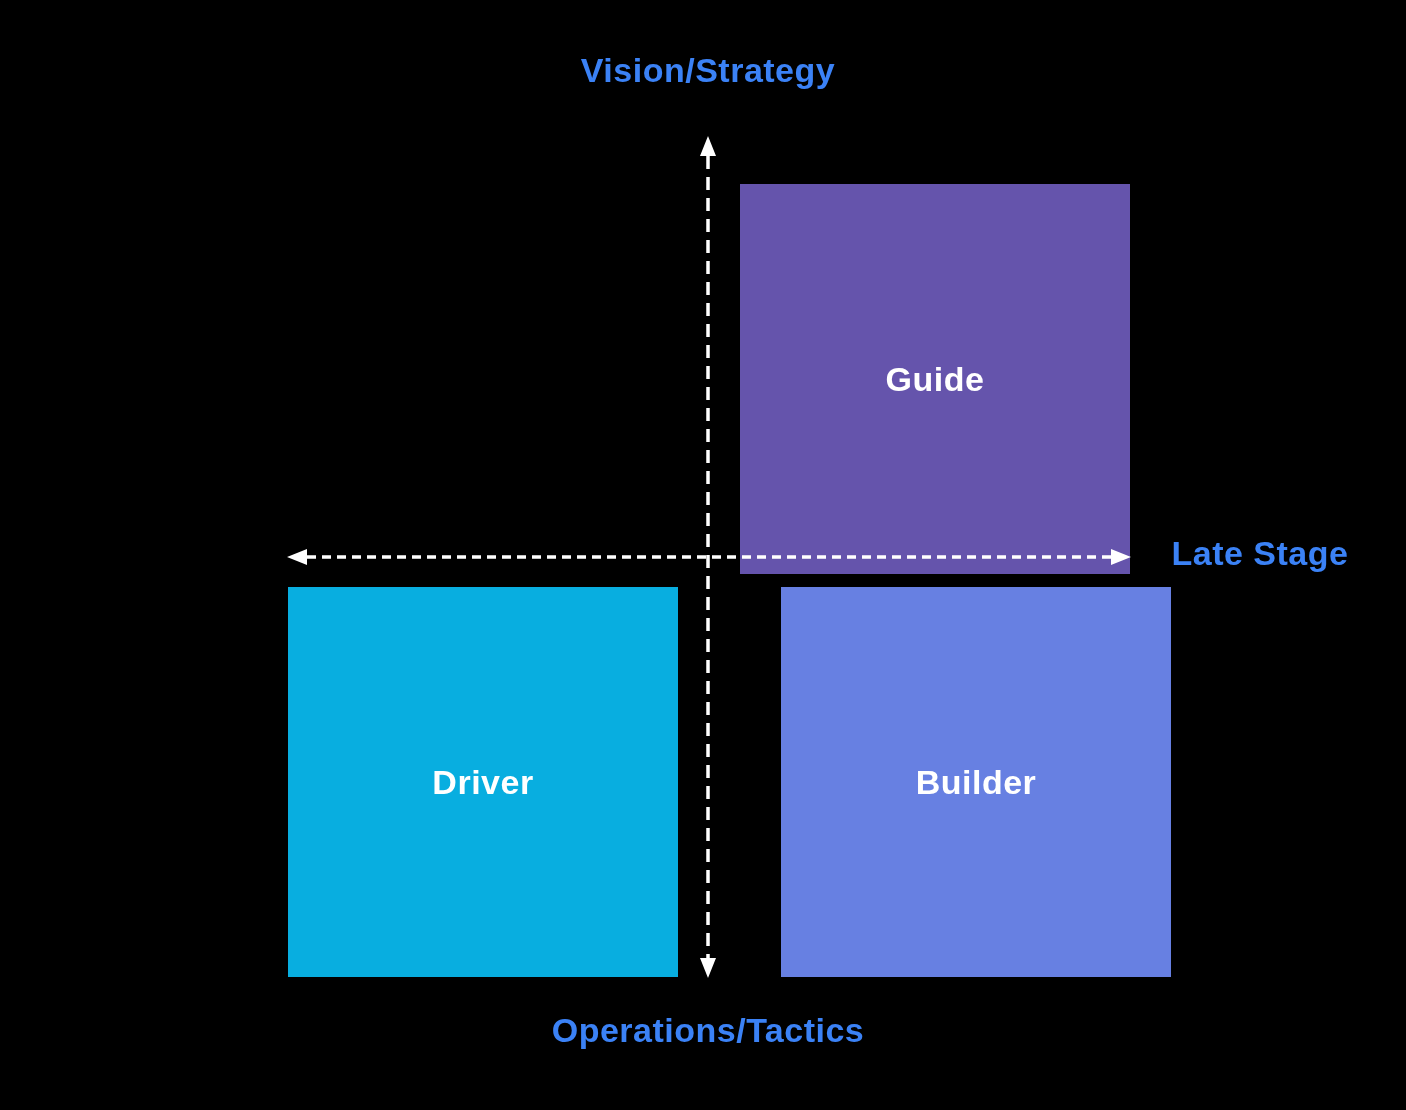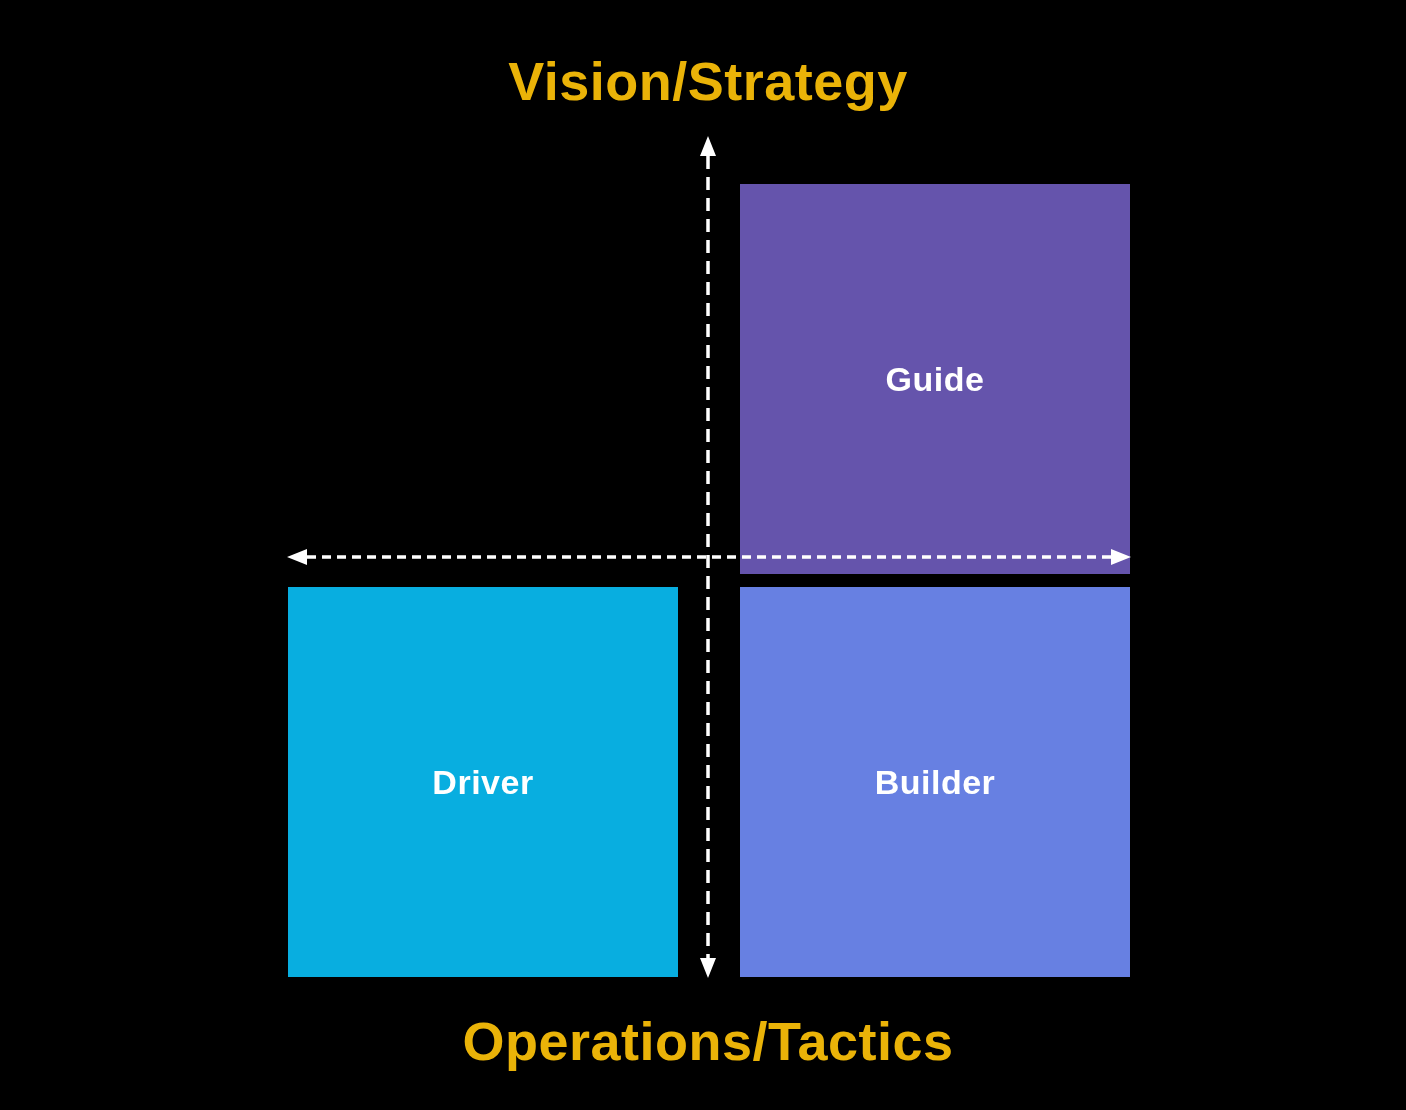--- a/index.html
+++ b/index.html
@@ -10,23 +10,23 @@
   .canvas {
     position: relative;
     width: 1406px;
     height: 1110px;
     background: #000000;
     overflow: hidden;
     font-family: "Liberation Sans", "DejaVu Sans", sans-serif;
   }
   .axis-label {
     position: absolute;
-    color: #eab308;
+    color: #3b82f6;
     font-weight: bold;
-    font-size: 54px;
+    font-size: 34px;
     letter-spacing: 0.5px;
     text-align: center;
     line-height: 1.1;
     white-space: nowrap;
   }
   .axis-label.top    { left: 458px; top: 52px;  width: 500px; }
   .axis-label.bottom { left: 458px; top: 1012px; width: 500px; }
   .axis-label.left   { left: 28px;  top: 535px; width: 256px; }
   .axis-label.right  { left: 1136px; top: 535px; width: 248px; }
 
@@ -40,21 +40,21 @@
   }
   .quadrant .q-label {
     color: #ffffff;
     font-weight: bold;
     font-size: 34px;
     letter-spacing: 0.5px;
   }
   .quadrant.tl { left: 288px; top: 137px; }
   .quadrant.tr { left: 740px; top: 137px; margin-top: 47px; }
   .quadrant.bl { left: 288px; top: 587px; }
-  .quadrant.br { left: 740px; top: 587px; }
+  .quadrant.br { left: 781px; top: 587px; }
 
   .axes-svg {
     position: absolute;
     left: 0;
     top: 0;
     width: 1406px;
     height: 1110px;
     pointer-events: none;
   }
   .axes-svg line {
@@ -68,20 +68,21 @@
 </head>
 <body>
 
 <div class="canvas">
 
   <div class="axis-label top">Vision/Strategy</div>
 
   <div class="axis-label bottom">Operations/Tactics</div>
 
 
+  <div class="axis-label right">Late Stage</div>
 
 
   <div class="quadrant tr" style="background-color: rgb(101, 84, 172);">
     <span class="q-label">Guide</span>
   </div>
 
   <div class="quadrant bl" style="background-color: rgb(8, 174, 224);">
     <span class="q-label">Driver</span>
   </div>
 

